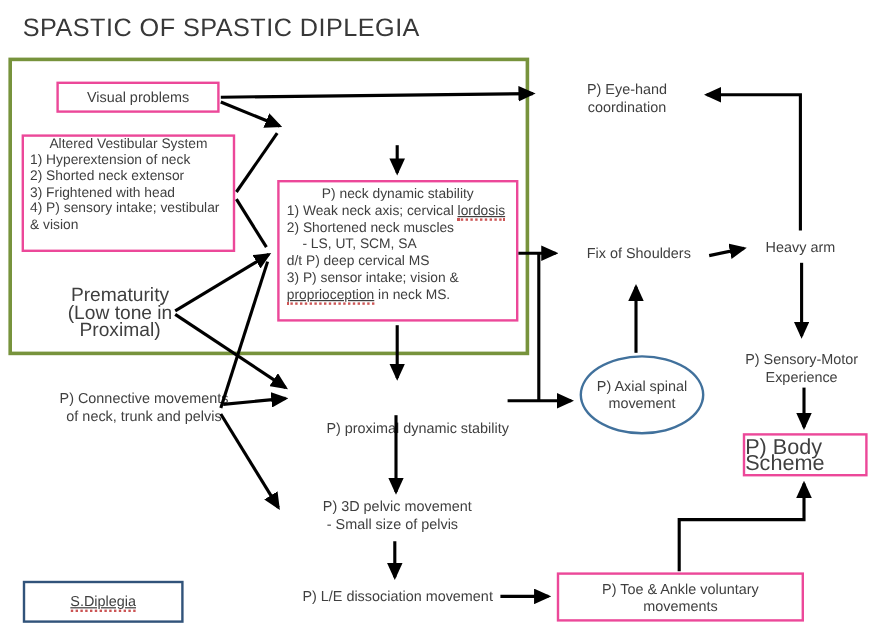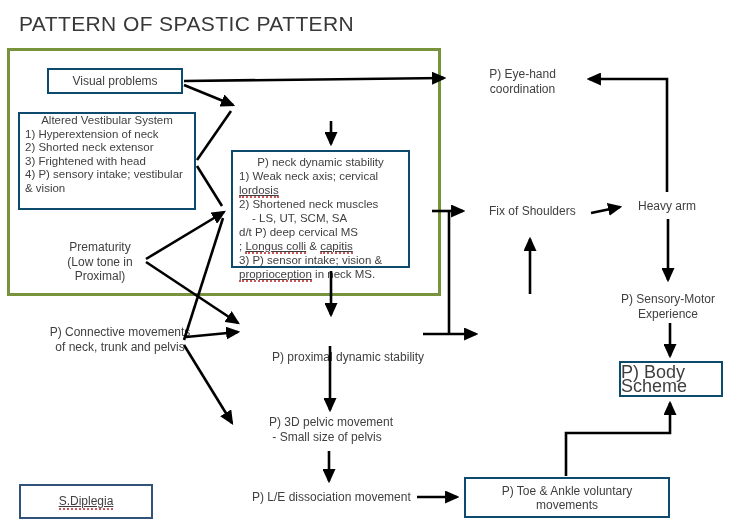--- a/index.html
+++ b/index.html
@@ -16,21 +16,21 @@
   #title {
     left: 19px; top: 12px;
     font-size: 21px; letter-spacing: 0.4px;
     color: #383838; white-space: nowrap;
   }
   .frame {
     border: 3px solid #77933c;
     background: transparent;
   }
   .redbox {
-    border: 2px solid #0c4a6e;
+    border: 2px solid #ec4899;
     background: #ffffff;
     font-size: 11.5px; line-height: 14px;
   }
   .bluebox {
     border: 2px solid #31537a;
     background: #ffffff;
   }
   .ellipse {
     border: 2px solid #41719c;
     border-radius: 50%;
@@ -44,50 +44,49 @@
   }
   .boxline { white-space: pre-wrap; }
   svg.arrows { position: absolute; left: 0; top: 0; pointer-events: none; }
   .flex-center { display: flex; align-items: center; justify-content: center; }
 </style>
 </head>
 <body>
 
 <div id="canvas">
 
-  <div id="title" class="abs">PATTERN OF SPASTIC PATTERN</div>
+  <div id="title" class="abs">SPASTIC OF SPASTIC DIPLEGIA</div>
 
   <div class="abs frame" style="left:7px; top:48px; width:434px; height:248px;"></div>
 
   <div class="abs redbox flex-center" style="left:47px; top:68px; width:136px; height:26px; font-size:12px;">
     <span>Visual problems</span>
   </div>
 
   <div class="abs redbox" style="left:18px; top:112px; width:178px; height:98px; padding:0 5px 0; line-height:13.5px;">
     <div class="center">Altered Vestibular System</div>
     <div>1) Hyperextension of neck</div>
     <div>2) Shorted neck extensor</div>
     <div>3) Frightened with head</div>
     <div>4) P) sensory intake; vestibular</div>
     <div>&amp; vision</div>
   </div>
 
-  <div class="abs redbox" style="left:231px; top:150px; width:179px; height:118px; padding:3px 6px 0; line-height:14px;">
+  <div class="abs redbox" style="left:231px; top:150px; width:201px; height:118px; padding:3px 6px 0; line-height:14px;">
     <div class="center">P) neck dynamic stability</div>
     <div class="boxline"><span>1) Weak neck axis; cervical </span><span class="sp">lordosis</span></div>
     <div>2) Shortened neck muscles</div>
     <div style="padding-left:13px;">- LS, UT, SCM, SA</div>
     <div>d/t P) deep cervical MS</div>
-    <div class="boxline"><span>; </span><span class="sp">Longus colli</span><span> &amp; </span><span class="sp">capitis</span></div>
     <div>3) P) sensor intake; vision &amp;</div>
     <div class="boxline"><span class="sp">proprioception</span><span> in neck MS.</span></div>
   </div>
 
 
-  <div class="abs lbl center" style="left:45px; top:240px; width:110px; font-size:12px;">Prematurity
+  <div class="abs lbl center" style="left:45px; top:240px; width:110px; font-size:16px;">Prematurity
 (Low tone in
 Proximal)</div>
 
   <div class="abs lbl center" style="left:30px; top:325px; width:180px;">P) Connective movements
 of neck, trunk and pelvis</div>
 
   <div class="abs lbl" style="left:272px; top:326px; width:180px;margin-top:24px;">P) proximal dynamic stability</div>
 
   <div class="abs lbl" style="left:269px; top:415px; width:160px; white-space:pre-wrap;">P) 3D pelvic movement
  - Small size of pelvis</div>
@@ -97,20 +96,24 @@
   <div class="abs lbl center" style="left:470px; top:67px; width:105px;">P) Eye-hand
 coordination</div>
 
   <div class="abs lbl" style="left:489px; top:204px; width:110px;">Fix of Shoulders</div>
 
   <div class="abs lbl" style="left:638px; top:199px; width:80px;">Heavy arm</div>
 
   <div class="abs lbl center" style="left:612px; top:292px; width:112px;">P) Sensory-Motor
 Experience</div>
 
+  <div class="abs ellipse flex-center lbl center" style="left:483px; top:296px; width:104px; height:66px;">
+    <span style="white-space:pre-line;">P) Axial spinal
+movement</span>
+  </div>
 
   <div class="abs redbox flex-center" style="left:619px; top:361px; width:104px; height:36px; font-size:18px;">
     <span>P) Body Scheme</span>
   </div>
 
   <div class="abs redbox flex-center center" style="left:464px; top:477px; width:206px; height:41px; font-size:12px;">
     <span style="white-space:pre-line;text-align:center;">P) Toe &amp; Ankle voluntary
 movements</span>
   </div>
 

